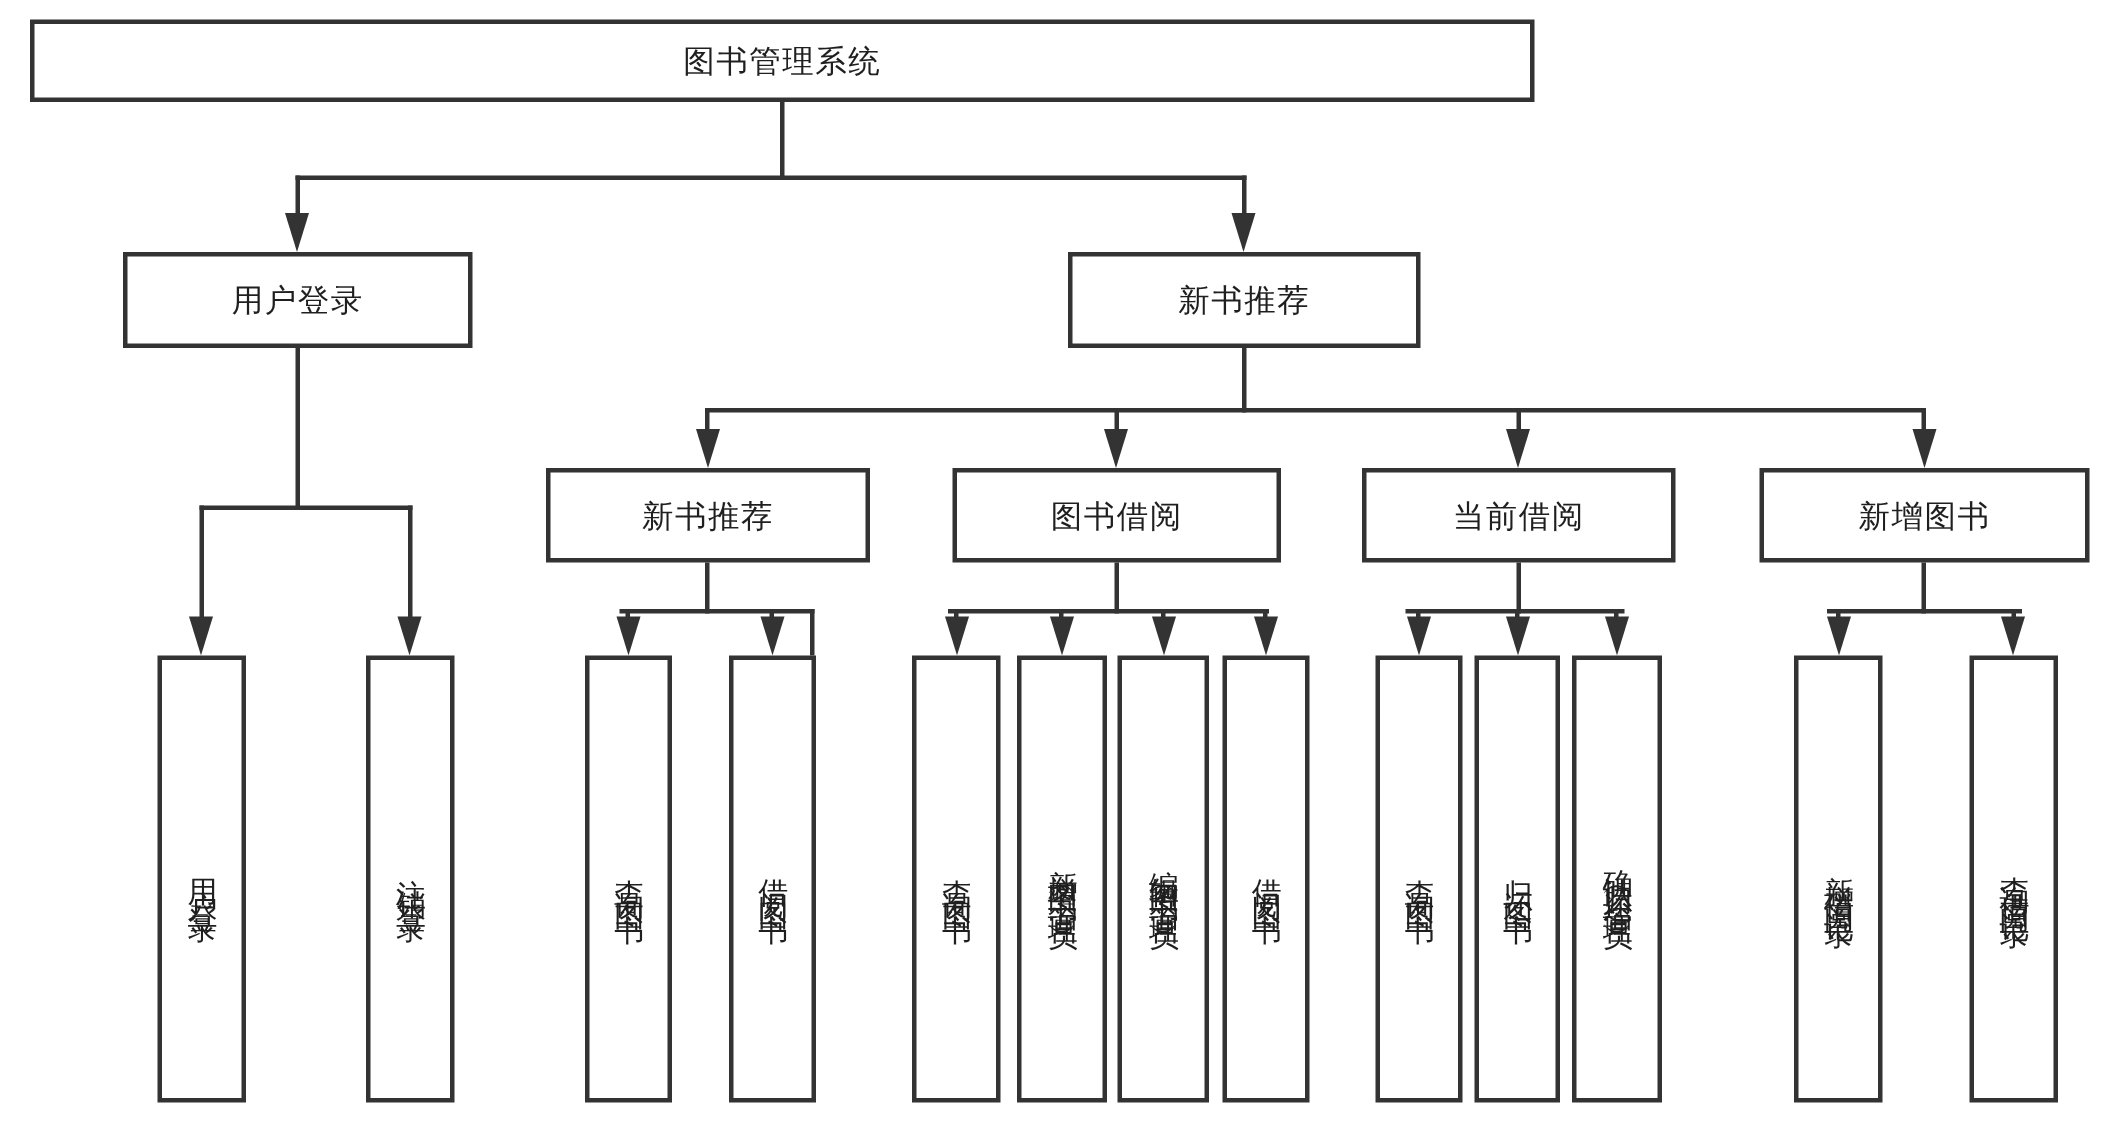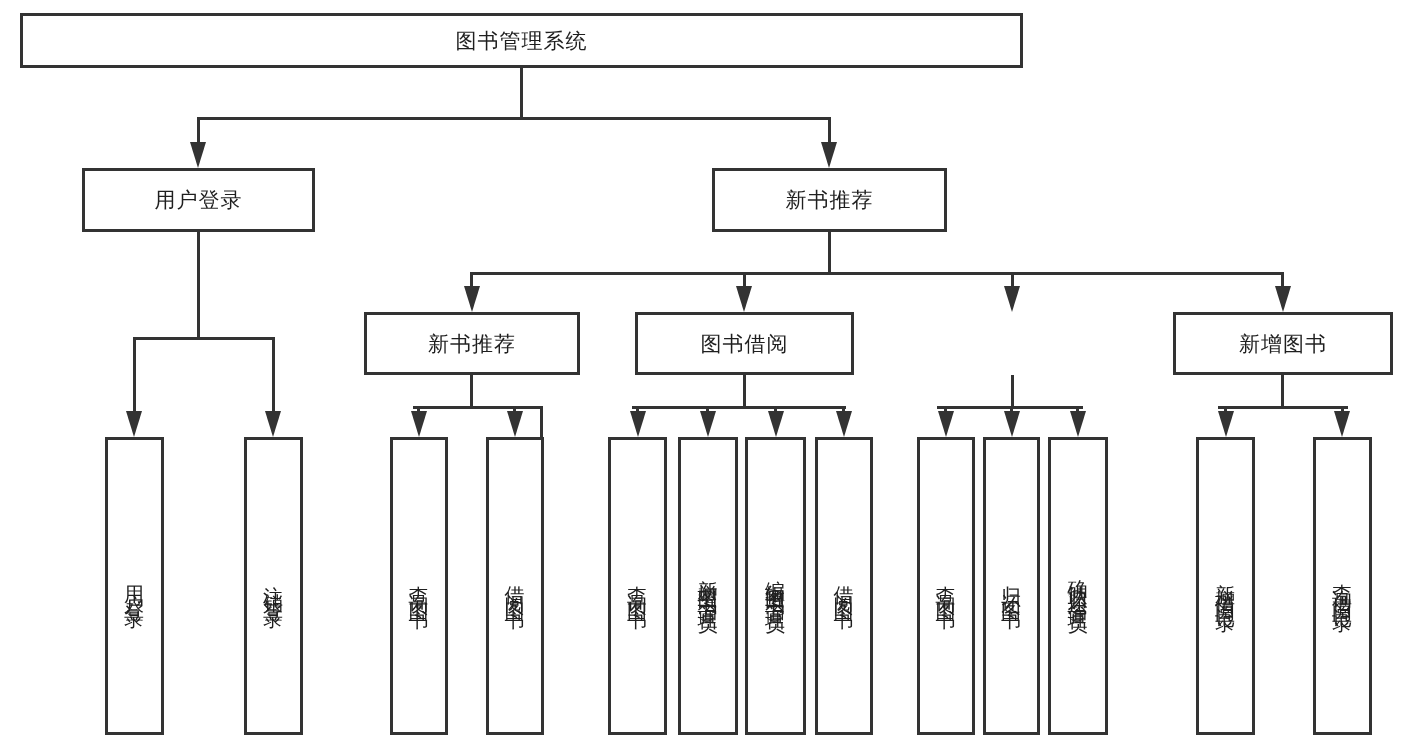--- a/index.html
+++ b/index.html
@@ -60,20 +60,23 @@
   </div>
   <div class="node hnode" style="left:712px;top:168px;width:235px;height:64px;">
     <span>新书推荐</span>
   </div>
 
   <div class="node hnode" style="left:364px;top:312px;width:216px;height:63px;">
     <span>新书推荐</span>
   </div>
   <div class="node hnode" style="left:635px;top:312px;width:219px;height:63px;">
     <span>图书借阅</span>
+  </div>
+  <div class="node hnode" style="left:908px;top:312px;width:209px;height:63px;">
+    <span>当前借阅</span>
   </div>
   <div class="node hnode" style="left:1173px;top:312px;width:220px;height:63px;">
     <span>新增图书</span>
   </div>
 
   <div class="node vnode" style="left:105px;width:59px;">
     <span class="vlabel">用户登录</span>
   </div>
   <div class="node vnode" style="left:244px;width:59px;">
     <span class="vlabel">注销登录</span>

